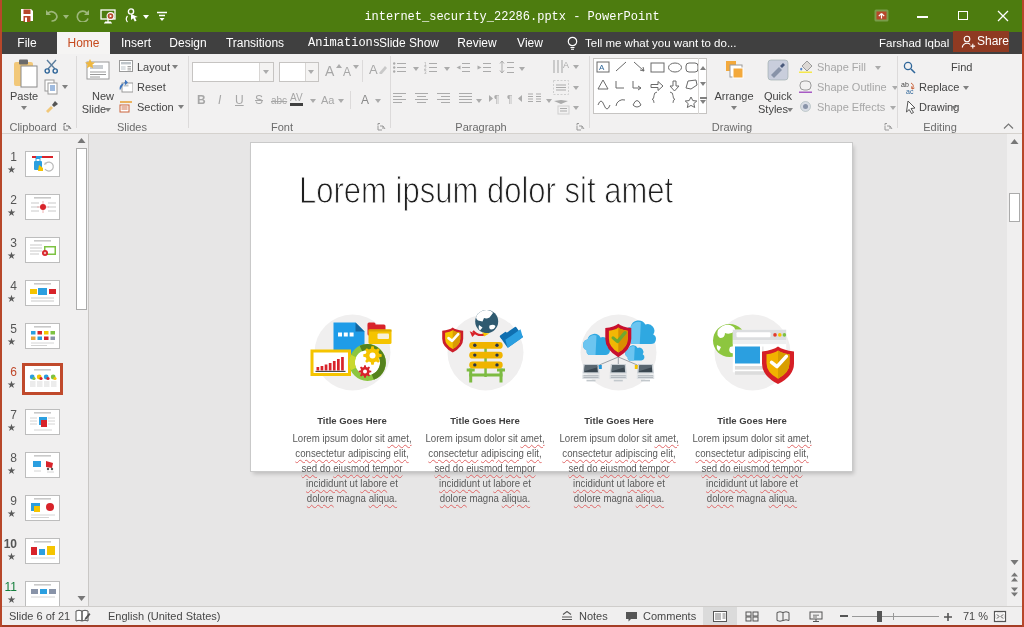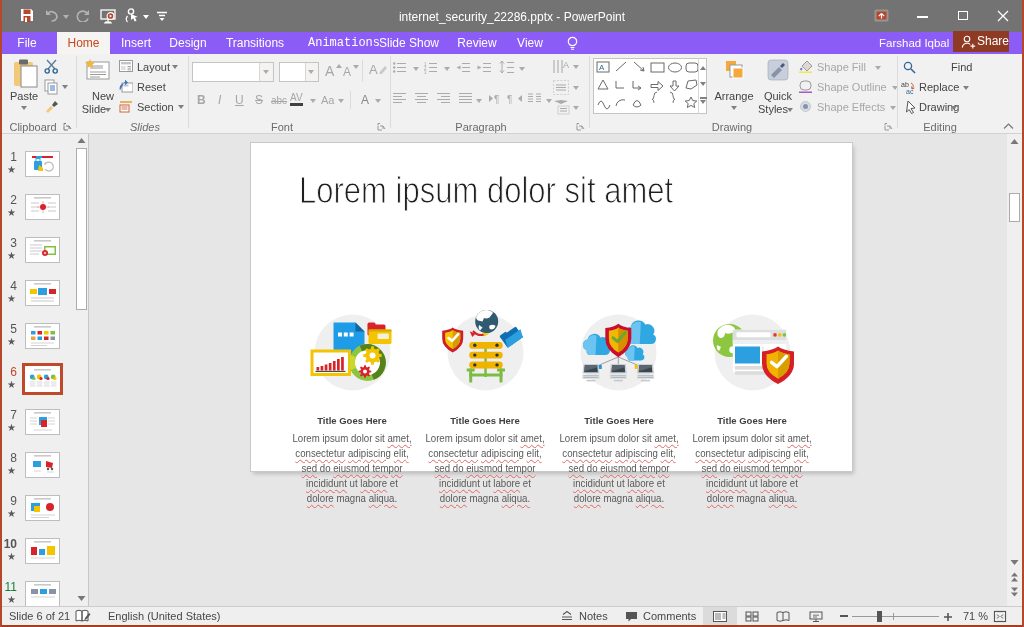--- a/index.html
+++ b/index.html
@@ -1,23 +1,23 @@
 <!DOCTYPE html>
 <html><head>
 <meta charset="utf-8">
 <style>
   * { margin:0; padding:0; box-sizing:border-box; }
   html,body { width:1024px; height:627px; overflow:hidden; }
   body { font-family:"Liberation Sans", sans-serif; position:relative; background:#E7E6E6; }
   .abs { position:absolute; }
 
-  #titlebar { position:absolute; left:0; top:0; width:1024px; height:32px; background:#737373; }
+  #titlebar { position:absolute; left:0; top:0; width:1024px; height:32px; background:#4d7c0f;font-family:Liberation Mono, monospace; }
   #titletext { position:absolute; left:0; top:10px; width:1024px; text-align:center; color:#fff; font-size:12px; }
 
-  #menurow { position:absolute; left:0; top:32px; width:1024px; height:22px; background:#8b5cf6; }
+  #menurow { position:absolute; left:0; top:32px; width:1024px; height:22px; background:#404040; }
   .tab { position:absolute; top:0; height:22px; line-height:22px; color:#fff; font-size:12px; text-align:center; white-space:nowrap; }
   #hometab { position:absolute; left:57px; top:0; width:53px; height:22px; background:#F5F4F3; color:#C64A1E; font-size:12px; line-height:22px; text-align:center; }
   #sharebtn { position:absolute; left:953px; top:-1px; width:56px; height:21px; background:#8F3A22; color:#fff; font-size:12px; line-height:21px; }
 
   #ribbon { position:absolute; left:0; top:54px; width:1024px; height:80px; background:#F2F1F1; border-bottom:1px solid #D5D2CE; }
   .gsep { position:absolute; top:2px; width:1px; height:72px; background:#DCDADA; }
   .glabel { position:absolute; top:67px; font-size:11px; color:#6b6b6b; text-align:center; white-space:nowrap; }
   .rtxt { position:absolute; font-size:11px; color:#444; white-space:nowrap; }
   .dim { color:#A7A7A7; }
   .dar { position:absolute; width:0; height:0; border-left:3px solid transparent; border-right:3px solid transparent; border-top:4px solid #808080; }
@@ -106,20 +106,21 @@
     <div class="tab" style="left:166px;width:44px;">Design</div>
     <div class="tab" style="left:222px;width:66px;">Transitions</div>
     <div class="tab" style="left:308px;width:64px;font-family:Liberation Mono, monospace;">Animations</div>
     <div class="tab" style="left:376px;width:66px;">Slide Show</div>
     <div class="tab" style="left:454px;width:46px;">Review</div>
     <div class="tab" style="left:512px;width:36px;">View</div>
     <svg style="position:absolute;left:566px;top:4px;" width="13" height="15" viewBox="0 0 13 15">
 <circle cx="6.5" cy="5.5" r="4.2" fill="none" stroke="#fff" stroke-width="1.2"></circle>
 <path d="M4.5,11.5 h4 M5,13.2 h3" stroke="#fff" stroke-width="1.1"></path>
 </svg>
+    <div class="tab" style="left:585px;font-size:11.5px;">Tell me what you want to do...</div>
     <div class="tab" style="left:879px;font-size:11.5px;">Farshad Iqbal</div>
     <div id="sharebtn"><svg style="position:absolute;left:8px;top:4px;" width="15" height="14" viewBox="0 0 15 14">
 <circle cx="6" cy="4" r="2.8" fill="none" stroke="#fff" stroke-width="1.1"></circle>
 <path d="M1.2,12.5 q1,-4.2 4.8,-4.2 q2.2,0 3.2,1.2" fill="none" stroke="#fff" stroke-width="1.1"></path>
 <path d="M11.8,8.8 v4.6 M9.5,11.1 h4.6" stroke="#fff" stroke-width="1.1"></path>
 </svg><span style="margin-left:24px;">Share</span></div>
   </div>
 
   <div id="ribbon">
     <div id="ribbonicons">
@@ -174,21 +175,21 @@
 <path d="M1,9 a5,5 0 0 1 5,-7 l0,2 3,-2.8 -3,-2.8 0,2" fill="#3F76BF" stroke="none" transform="translate(0,1.2)"></path>
 </svg>
       <div class="rtxt" style="left:137px;top:27px;">Reset</div>
       <svg style="position:absolute;left:119px;top:46px;" width="14" height="13" viewBox="0 0 14 13">
 <path d="M1,2 h12" stroke="#E8A33D" stroke-width="1.6"></path>
 <rect x="1" y="5" width="9" height="7" fill="#fff" stroke="#C9633B"></rect>
 <path d="M2.5,7 h6 M2.5,9 h6" stroke="#C9633B" stroke-width="0.9"></path>
 </svg>
       <div class="rtxt" style="left:137px;top:47px;">Section</div>
       <div class="dar" style="left:178px;top:51px;"></div>
-      <div class="glabel" style="left:120px;width:50px;font-style:italic;">Slides</div>
+      <div class="glabel" style="left:107px;width:50px;">Slides</div>
       <div class="gsep" style="left:188px;"></div>
       <div style="position:absolute;left:192px;top:8px;width:82px;height:20px;background:#fff;border:1px solid #C6C4C2;"></div>
       <div style="position:absolute;left:259px;top:9px;width:14px;height:18px;background:#F4F3F2;border-left:1px solid #D8D6D4;"></div>
       <div class="dar dimdar" style="left:263px;top:16px;"></div>
       <div style="position:absolute;left:279px;top:8px;width:40px;height:20px;background:#fff;border:1px solid #C6C4C2;"></div>
       <div style="position:absolute;left:305px;top:9px;width:13px;height:18px;background:#F4F3F2;border-left:1px solid #D8D6D4;"></div>
       <div class="dar dimdar" style="left:308px;top:16px;"></div>
       <div class="dim" style="position:absolute;left:325px;top:9px;font-size:14px;">A</div>
       <div class="dar dimdar" style="left:336px;top:10px;border-top:none;border-bottom:4px solid #ABABAB;"></div>
       <div class="dim" style="position:absolute;left:343px;top:11px;font-size:12px;">A</div>

